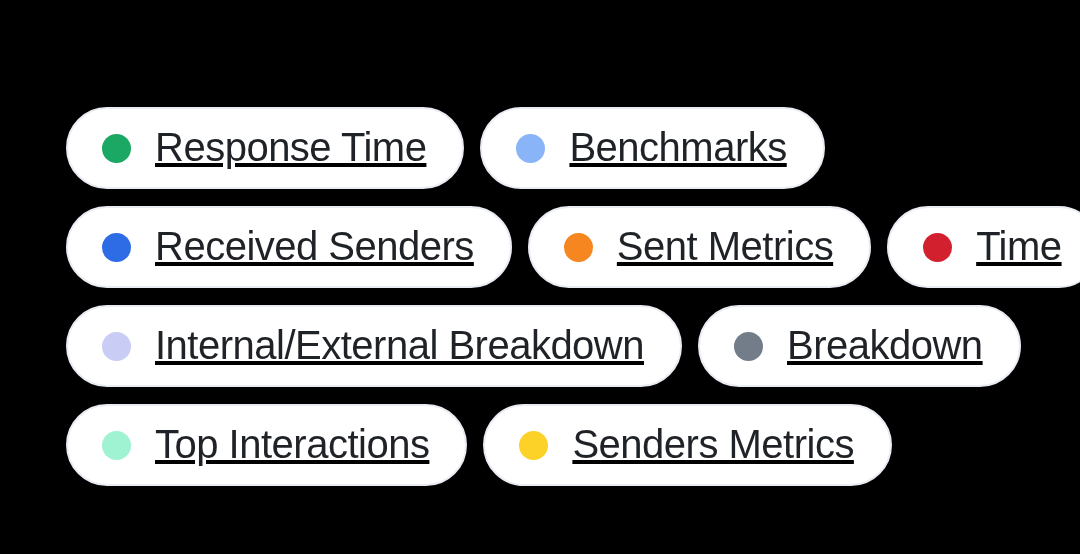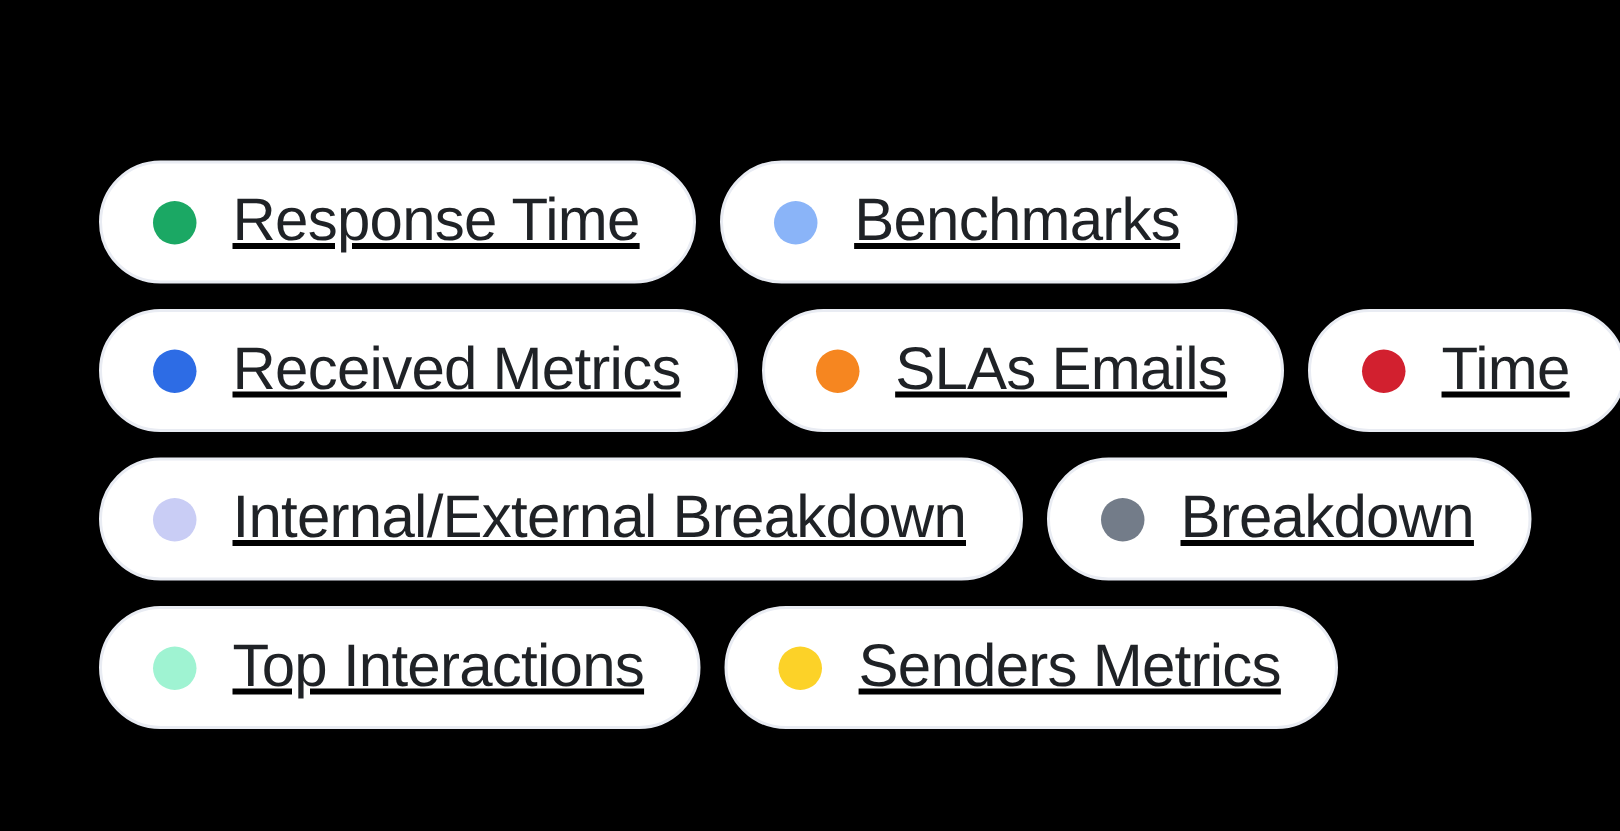--- a/index.html
+++ b/index.html
@@ -71,25 +71,25 @@
     </div>
     <div class="chip">
       <span class="dot" style="background-color: rgb(138, 180, 248);"></span>
       <span class="chip-label">Benchmarks</span>
     </div>
   </div>
 
   <div class="chip-row">
     <div class="chip">
       <span class="dot" style="background-color: rgb(45, 108, 229);"></span>
-      <span class="chip-label">Received Metrics</span>
+      <span class="chip-label">Received Senders</span>
     </div>
     <div class="chip">
       <span class="dot" style="background-color: rgb(246, 134, 32);"></span>
-      <span class="chip-label">SLAs Emails</span>
+      <span class="chip-label">Sent Metrics</span>
     </div>
     <div class="chip">
       <span class="dot" style="background-color: rgb(210, 32, 47);"></span>
       <span class="chip-label">Time</span>
     </div>
   </div>
 
   <div class="chip-row">
     <div class="chip">
       <span class="dot" style="background-color: rgb(201, 205, 245);"></span>

